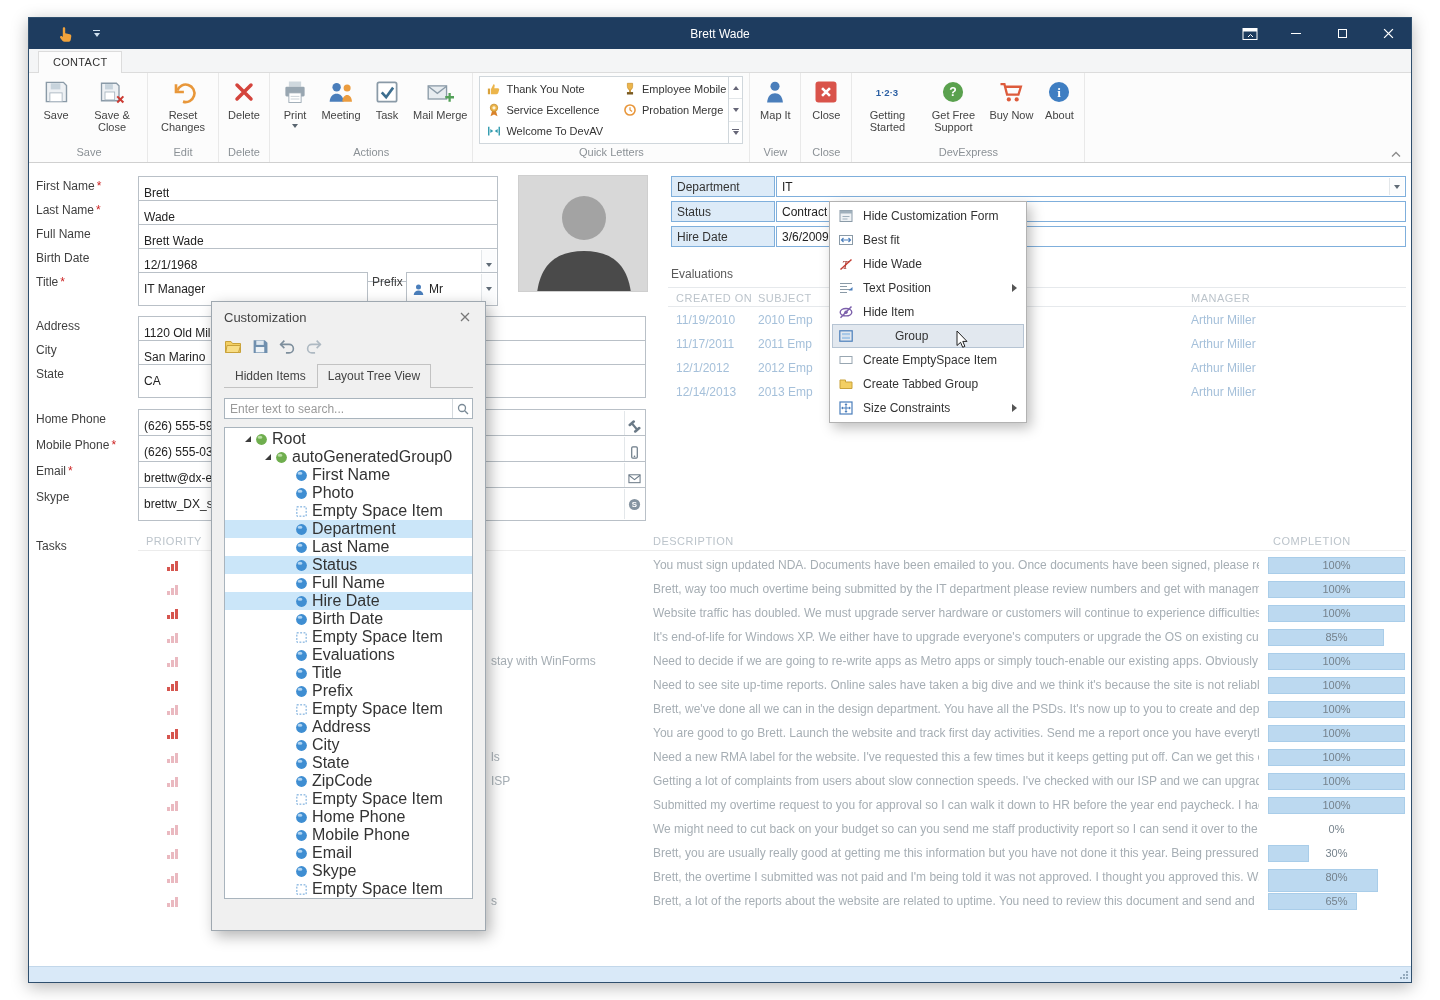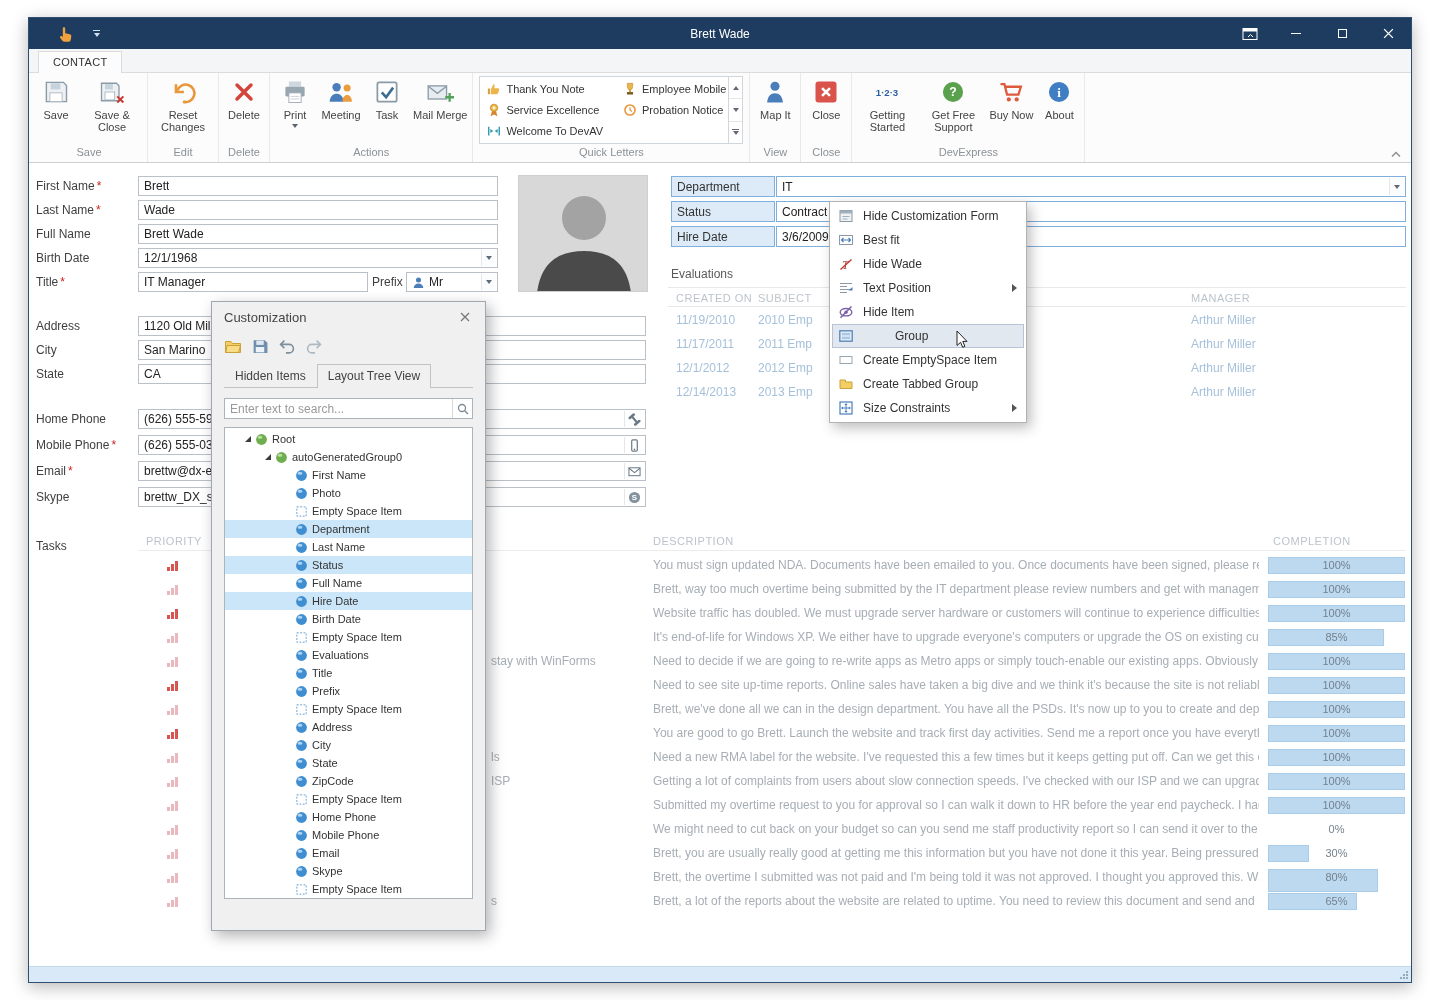--- a/index.html
+++ b/index.html
@@ -50,21 +50,21 @@
 .gsbtn:last-child{border-bottom:none;}
 .tri-up-s{width:0;height:0;border-left:3px solid transparent;border-right:3px solid transparent;border-bottom:4px solid #667;}
 .tri-down-s{width:0;height:0;border-left:3px solid transparent;border-right:3px solid transparent;border-top:4px solid #667;}
 .more-glyph{display:flex;flex-direction:column;align-items:center;gap:1px;}
 .more-glyph b{width:7px;height:1px;background:#667;display:block;}
 
 
 #content{position:absolute;top:145px;left:0;width:1382px;height:805px;background:#fff;overflow:hidden;}
 .flabel{font-size:12px;color:#3f3f3f;white-space:nowrap;}
 .req{color:#cc2222;margin-left:2px;}
-.ffield{position:absolute;border:1px solid #b9c0c7;background:#fff;display:flex;align-items:center;padding:9px 5px;font-size:12px;color:#222;}
+.ffield{position:absolute;border:1px solid #b9c0c7;background:#fff;display:flex;align-items:center;padding:16px 5px;font-size:12px;color:#222;}
 .fval{overflow:hidden;white-space:nowrap;}
 .has-dd{padding-right:18px;}
 .combo{position:absolute;right:1px;top:1px;bottom:1px;width:15px;display:flex;align-items:center;justify-content:center;border-left:1px solid #e3e7ea;background:#fbfcfd;}
 .dd-tri{width:0;height:0;border-left:3.5px solid transparent;border-right:3.5px solid transparent;border-top:4px solid #5f6b76;}
 .lead-icon{width:13px;height:13px;flex:none;margin-right:4px;}
 .lead-icon svg{width:100%;height:100%;}
 .field-icon{position:absolute;right:1px;top:1px;bottom:1px;width:20px;display:flex;align-items:center;justify-content:center;border-left:1px solid #e3e7ea;}
 .field-icon svg{width:13px;height:13px;}
 .photo{overflow:hidden;border:1px solid #cfcfcf;}
 .sel-label{background:#ddebf8;border:1px solid #7fafdc;display:flex;align-items:center;padding:0 5px;color:#333;font-size:12px;}
@@ -93,21 +93,21 @@
 .tbi{width:18px;height:17px;display:block;}
 .tbi svg{width:100%;height:100%;}
 .dlg-tabs{display:flex;margin:4px 12px 0;border-bottom:1px solid #c2c2c2;}
 .dtab{padding:4px 10px 5px;font-size:12px;color:#444;border:1px solid transparent;border-bottom:none;margin-bottom:-1px;white-space:nowrap;}
 .dtab.active{background:#f0f0f0;border-color:#c2c2c2;}
 .dlg-search{position:relative;margin:10px 12px 0;height:21px;background:#fff;border:1px solid #a9b4bd;display:flex;}
 .dlg-search input{flex:1;border:none;outline:none;font:12px "Liberation Sans","DejaVu Sans",sans-serif;padding:0 5px;color:#444;background:transparent;min-width:0;}
 .dlg-search input::placeholder{color:#9a9a9a;}
 .dlg-search .mag{width:20px;border-left:1px solid #d4d9dd;display:flex;align-items:center;justify-content:center;}
 .dlg-tree{margin:8px 12px;height:472px;background:#fff;border:1px solid #a9b4bd;overflow:hidden;padding-top:2px;}
-.tnode{height:18px;display:flex;align-items:center;font-size:11px;color:#333;white-space:nowrap;}
+.tnode{height:18px;display:flex;align-items:center;font-size:16px;color:#333;white-space:nowrap;}
 .tnode.sel{background:#cbe6f9;}
 .slot{width:14px;flex:none;display:flex;align-items:center;justify-content:center;}
 .texp{width:0;height:0;border-bottom:6px solid #3c3c3c;border-left:6px solid transparent;display:block;}
 .nicon{width:13px;height:13px;flex:none;margin-right:4px;}
 .nicon svg{width:100%;height:100%;}
 
 
 #ctxmenu{position:absolute;left:800px;top:183px;width:198px;background:#fff;border:1px solid #b2b2b2;box-shadow:4px 5px 12px rgba(0,0,0,.25);z-index:60;padding:2px;}
 .mitem{height:24px;display:flex;align-items:center;position:relative;padding-left:6px;}
 .micon{width:16px;height:16px;margin-right:9px;flex:none;}
@@ -303,21 +303,21 @@
                   </span>
                   <span class="glabel">Employee Mobile</span>
                 </div>
                 <div class="gitem">
                   <span class="gicon">
                     <svg viewBox="0 0 16 16">
                       <circle cx="8" cy="8" r="5.8" fill="#fff" stroke="#e8963a" stroke-width="1.8"></circle>
                       <path d="M8 4.8V8l2.4 1.8" fill="none" stroke="#e8963a" stroke-width="1.4"></path>
                     </svg>
                   </span>
-                  <span class="glabel">Probation Notice</span>
+                  <span class="glabel">Probation Merge</span>
                 </div>
               </div>
               <div class="gscroll">
                 <div class="gsbtn">
                   <span class="tri-up-s"></span>
                 </div>
                 <div class="gsbtn">
                   <span class="tri-down-s"></span>
                 </div>
                 <div class="gsbtn">

